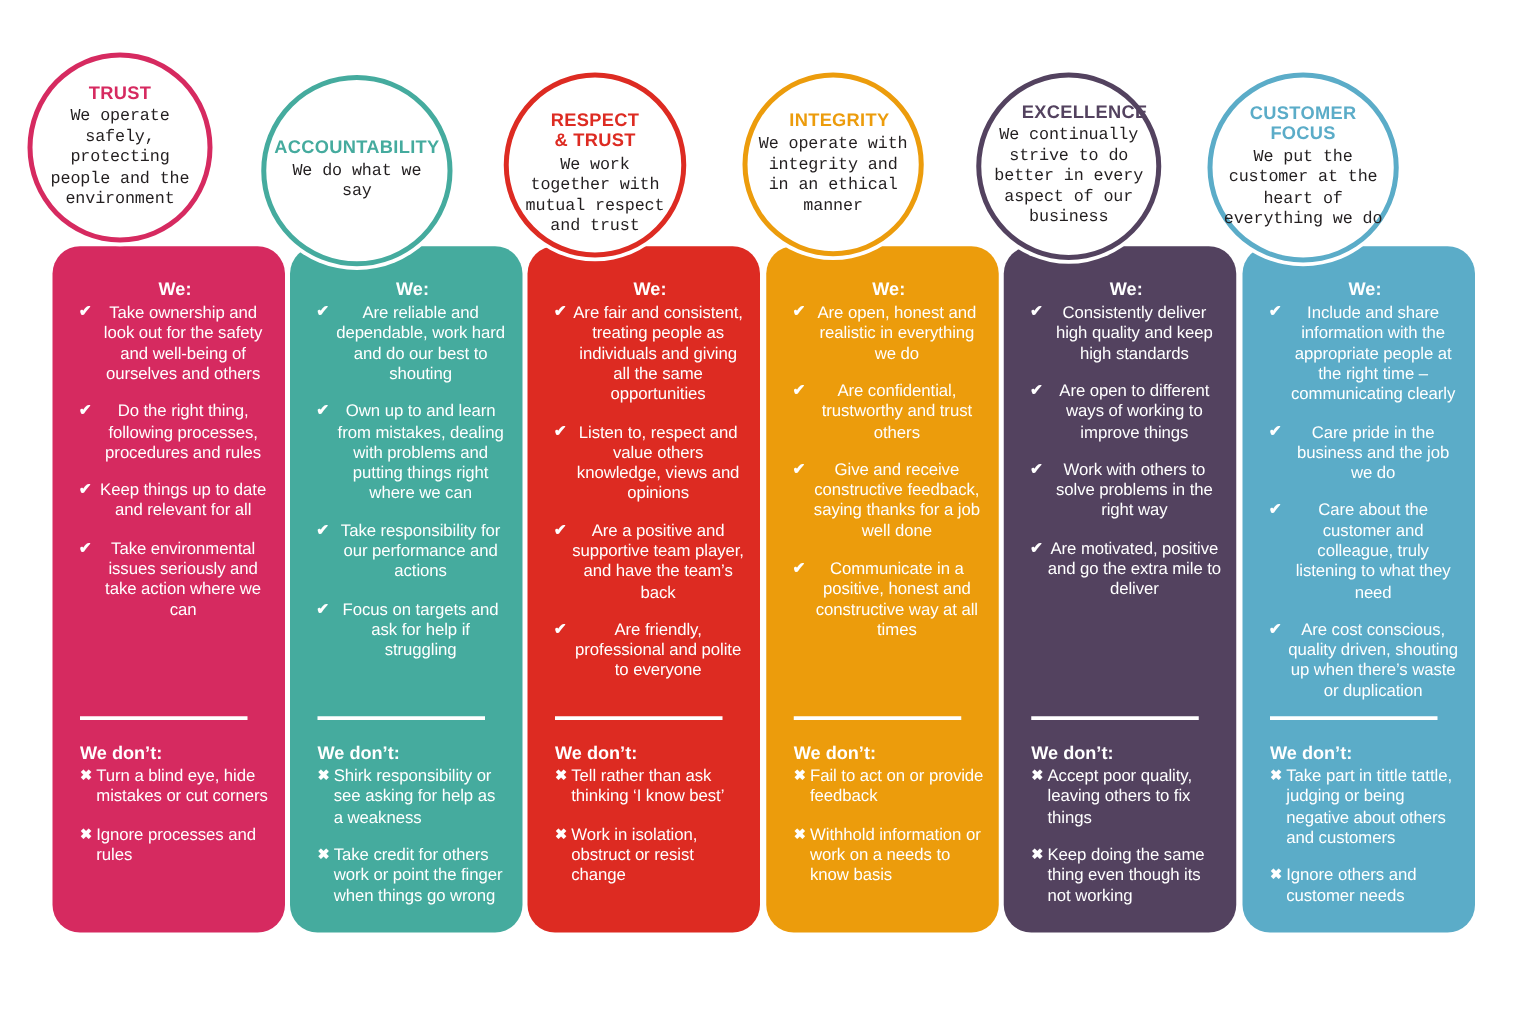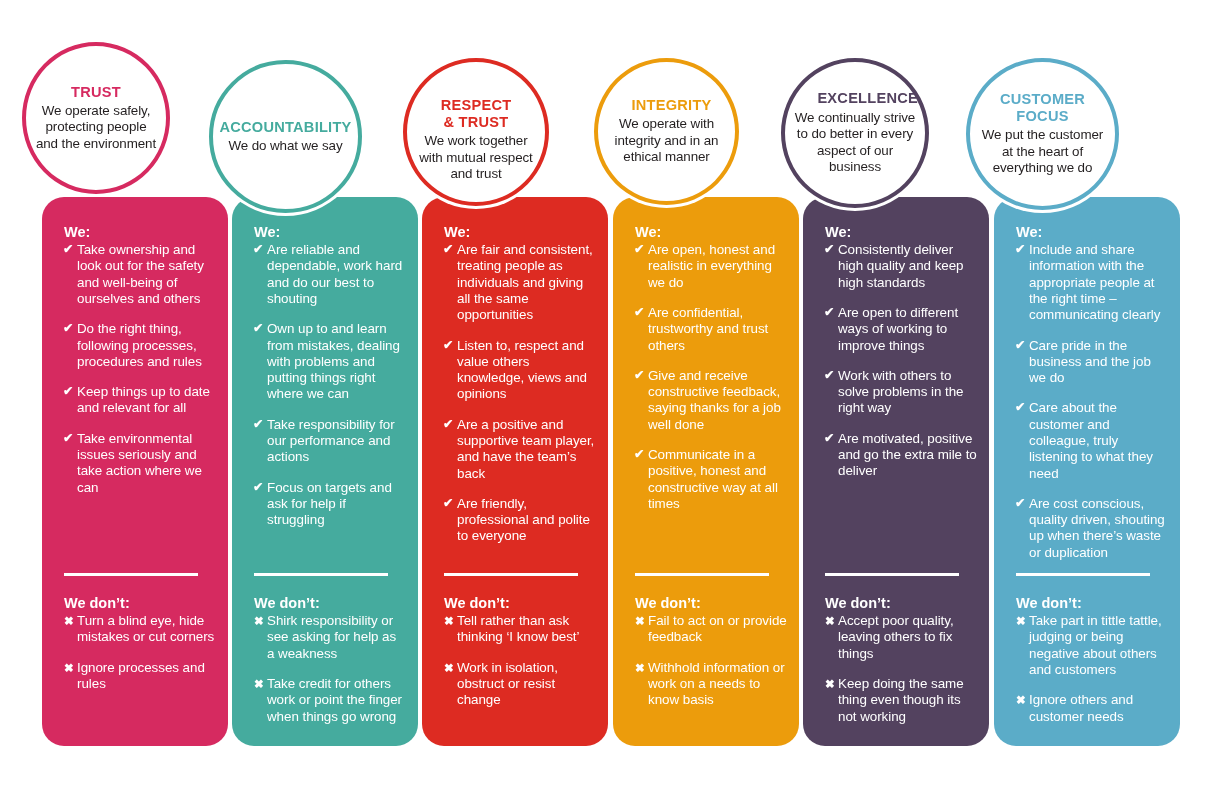--- a/index.html
+++ b/index.html
@@ -15,21 +15,21 @@
   .col {
     position: absolute;
     top: 197px;
     width: 186px;
     height: 549px;
     border-radius: 22px;
     color: #ffffff;
   }
   .col-inner {
     position: absolute;
-    left: 22px; right: 12px; top: 26px;
+    left: 22px; right: 12px; top: 26px; text-align: center;
   }
   .we-head {
     font-size: 14.5px;
     font-weight: bold;
     line-height: 1.25;
     margin-bottom: 1px;
   }
   ul.pts { list-style: none; }
   ul.pts li {
     position: relative;
@@ -84,20 +84,21 @@
     font-weight: bold;
     letter-spacing: 0.25px;
     line-height: 1.12;
     margin-bottom: 3px;
   }
   .bub .bdesc {
     font-size: 13.4px;
     color: #231f20;
     line-height: 1.235;
     letter-spacing: -0.1px;
+    font-family: Liberation Mono, monospace;
   }
 </style>
 </head>
 <body>
 
 <div id="board">
     <div class="col" style="left: 42px; background: rgb(214, 42, 96);">
       <div class="col-inner">
         <div class="we-head">We:</div>
         <ul class="pts">

